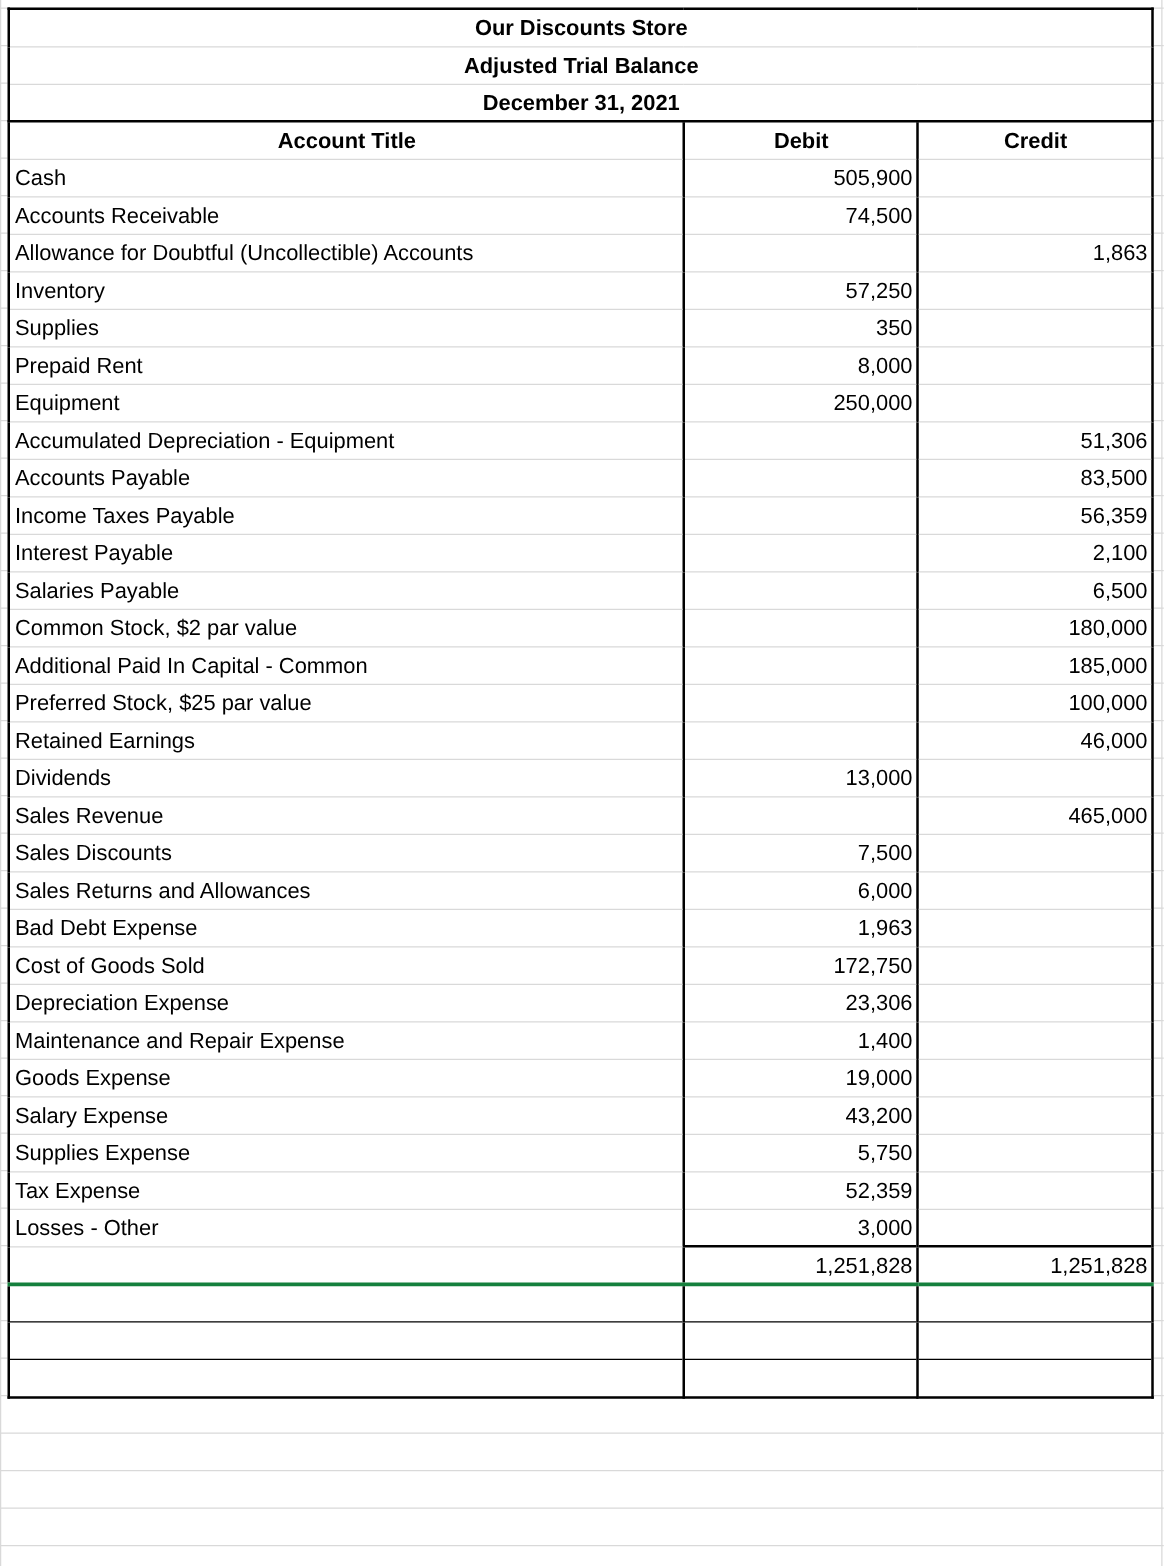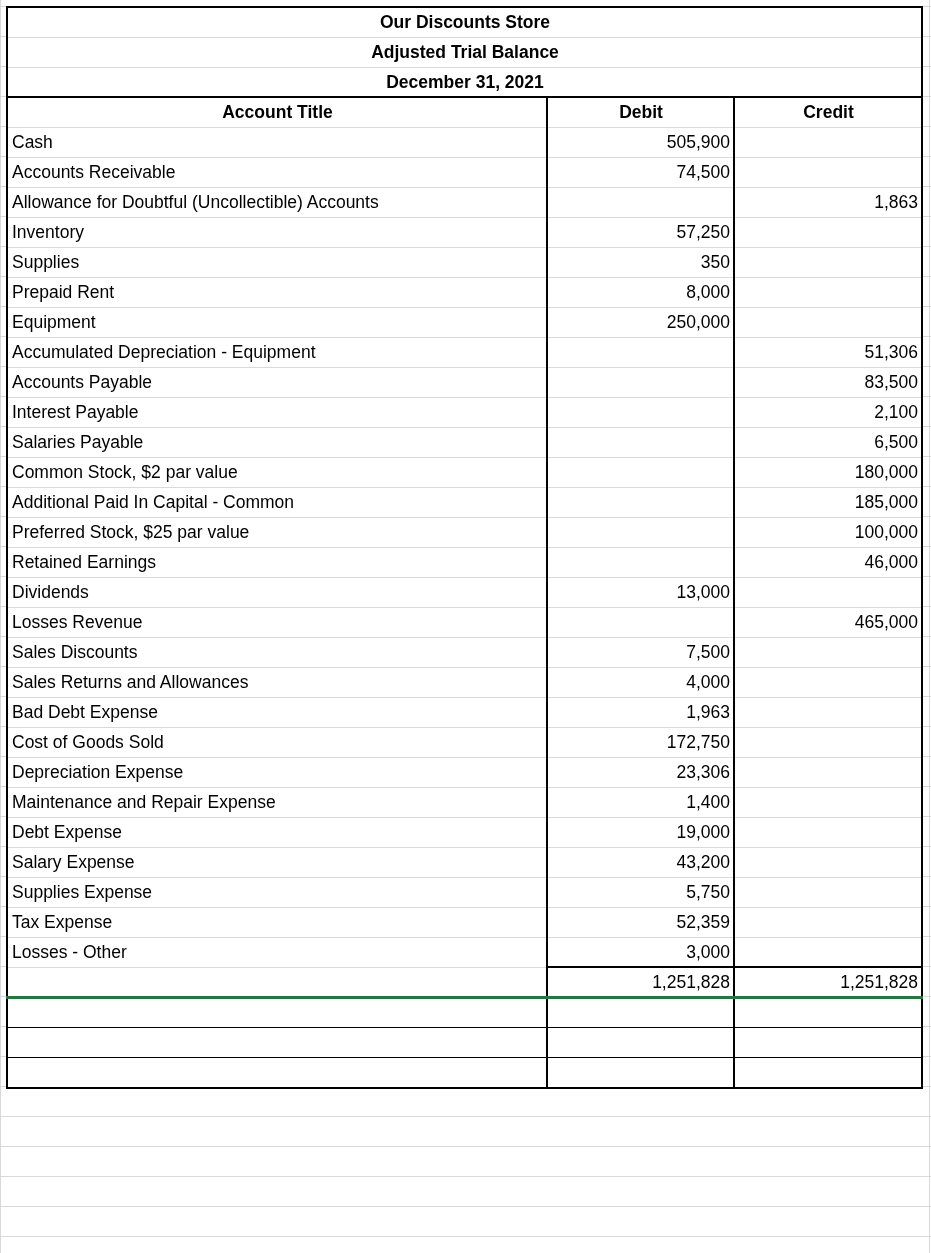--- a/index.html
+++ b/index.html
@@ -237,20 +237,25 @@
           <td class="acct">Accumulated Depreciation - Equipment</td>
           <td class="amt"></td>
           <td class="amt">51,306</td>
         </tr>
         <tr>
           <td class="acct">Accounts Payable</td>
           <td class="amt"></td>
           <td class="amt">83,500</td>
         </tr>
         <tr>
+          <td class="acct">Income Taxes Payable</td>
+          <td class="amt"></td>
+          <td class="amt">56,359</td>
+        </tr>
+        <tr>
           <td class="acct">Interest Payable</td>
           <td class="amt"></td>
           <td class="amt">2,100</td>
         </tr>
         <tr>
           <td class="acct">Salaries Payable</td>
           <td class="amt"></td>
           <td class="amt">6,500</td>
         </tr>
         <tr>
@@ -272,32 +277,32 @@
           <td class="acct">Retained Earnings</td>
           <td class="amt"></td>
           <td class="amt">46,000</td>
         </tr>
         <tr>
           <td class="acct">Dividends</td>
           <td class="amt">13,000</td>
           <td class="amt"></td>
         </tr>
         <tr>
-          <td class="acct">Losses Revenue</td>
+          <td class="acct">Sales Revenue</td>
           <td class="amt"></td>
           <td class="amt">465,000</td>
         </tr>
         <tr>
           <td class="acct">Sales Discounts</td>
           <td class="amt">7,500</td>
           <td class="amt"></td>
         </tr>
         <tr>
           <td class="acct">Sales Returns and Allowances</td>
-          <td class="amt">4,000</td>
+          <td class="amt">6,000</td>
           <td class="amt"></td>
         </tr>
         <tr>
           <td class="acct">Bad Debt Expense</td>
           <td class="amt">1,963</td>
           <td class="amt"></td>
         </tr>
         <tr>
           <td class="acct">Cost of Goods Sold</td>
           <td class="amt">172,750</td>
@@ -307,21 +312,21 @@
           <td class="acct">Depreciation Expense</td>
           <td class="amt">23,306</td>
           <td class="amt"></td>
         </tr>
         <tr>
           <td class="acct">Maintenance and Repair Expense</td>
           <td class="amt">1,400</td>
           <td class="amt"></td>
         </tr>
         <tr>
-          <td class="acct">Debt Expense</td>
+          <td class="acct">Goods Expense</td>
           <td class="amt">19,000</td>
           <td class="amt"></td>
         </tr>
         <tr>
           <td class="acct">Salary Expense</td>
           <td class="amt">43,200</td>
           <td class="amt"></td>
         </tr>
         <tr>
           <td class="acct">Supplies Expense</td>

